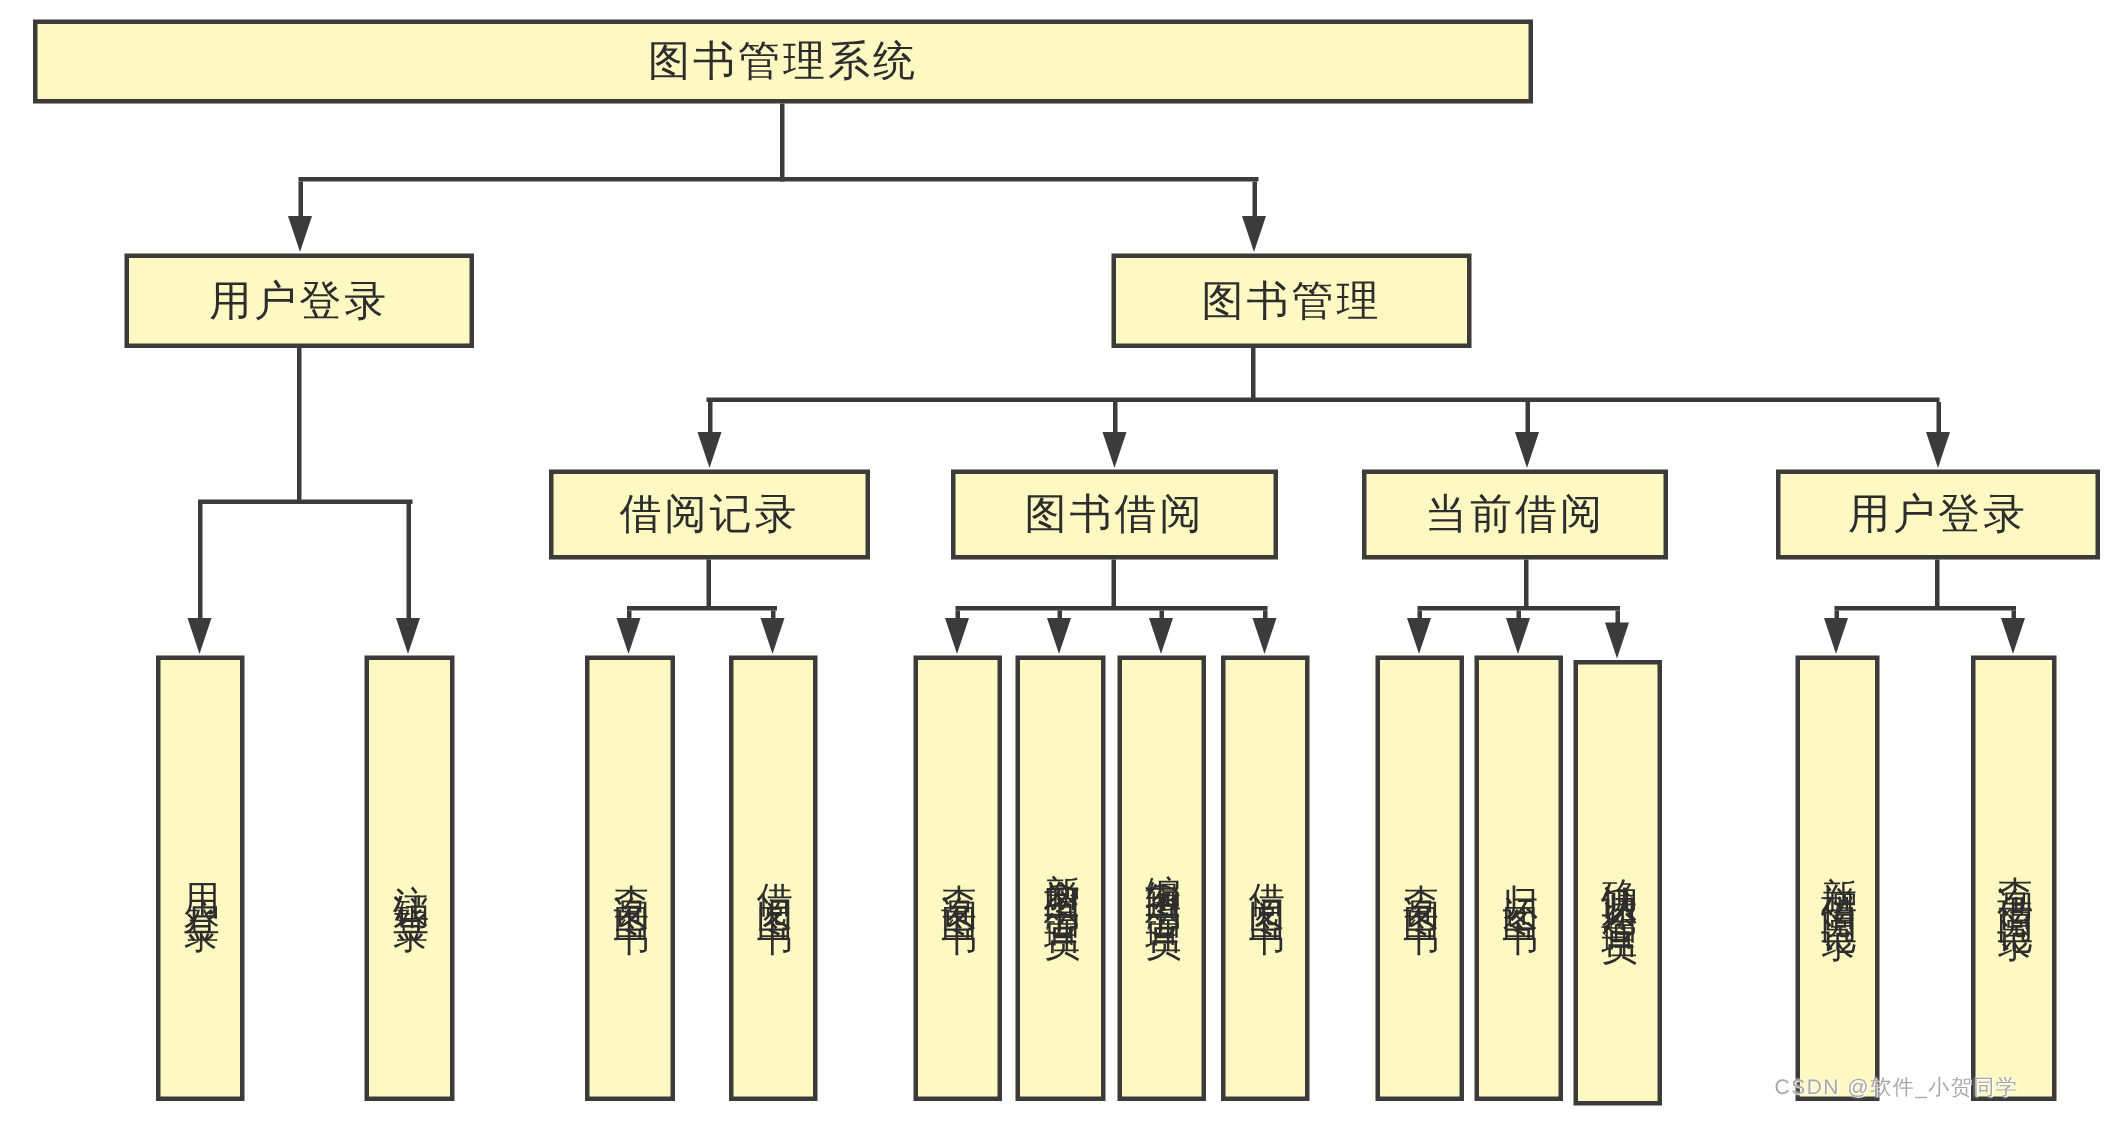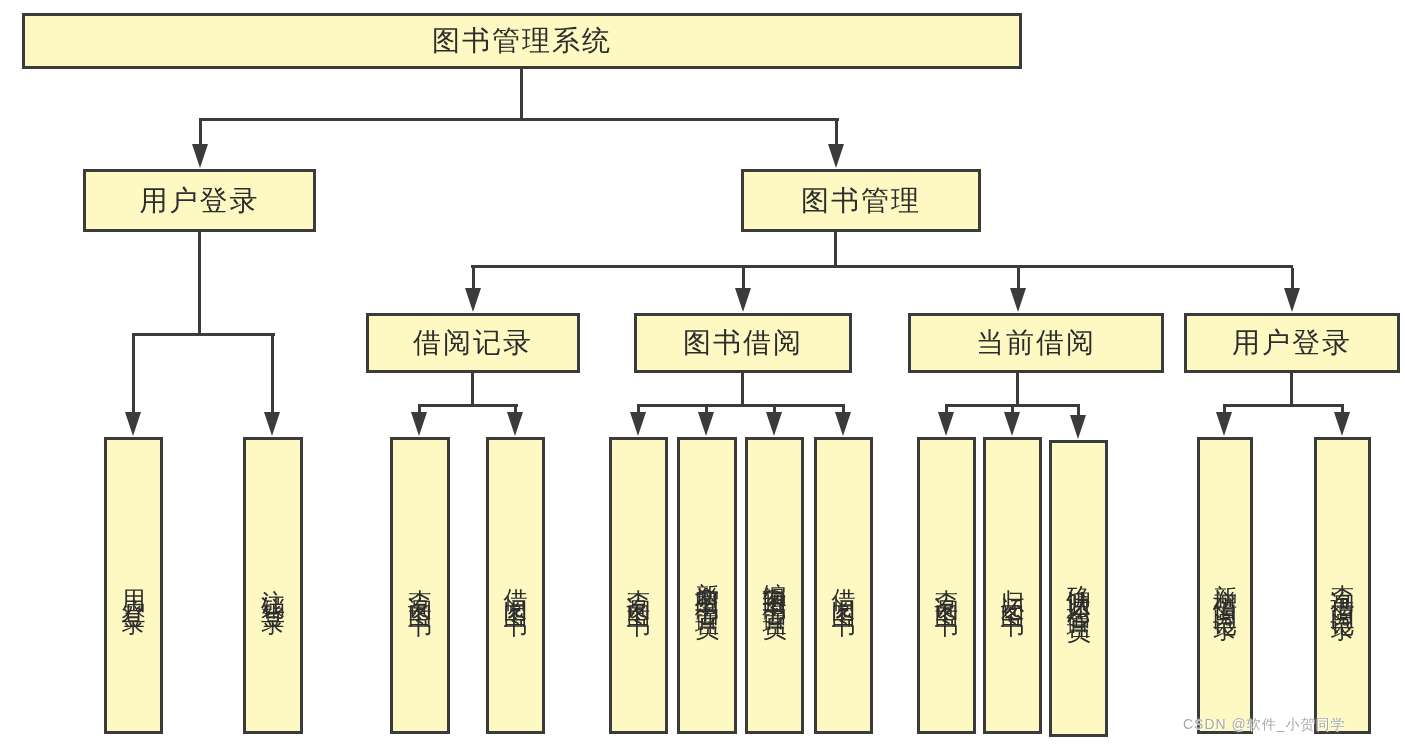--- a/index.html
+++ b/index.html
@@ -63,21 +63,21 @@
   <div class="node h-node" style="left:716px;top:169px;width:240px;height:63px;margin-left:25px;">
     <span>图书管理</span>
   </div>
 
   <div class="node h-node" style="left:366px;top:313px;width:214px;height:60px;">
     <span>借阅记录</span>
   </div>
   <div class="node h-node" style="left:634px;top:313px;width:218px;height:60px;">
     <span>图书借阅</span>
   </div>
-  <div class="node h-node" style="left:908px;top:313px;width:256px;height:60px;">
+  <div class="node h-node" style="left:908px;top:313px;width:204px;height:60px;">
     <span>当前借阅</span>
   </div>
   <div class="node h-node" style="left:1184px;top:313px;width:216px;height:60px;">
     <span>用户登录</span>
   </div>
 
   <div class="node v-node sp4" style="left:104px;top:437px;width:59px;height:297px;">
     <span>用户登录</span>
   </div>
   <div class="node v-node sp4" style="left:243px;top:437px;width:60px;height:297px;">

